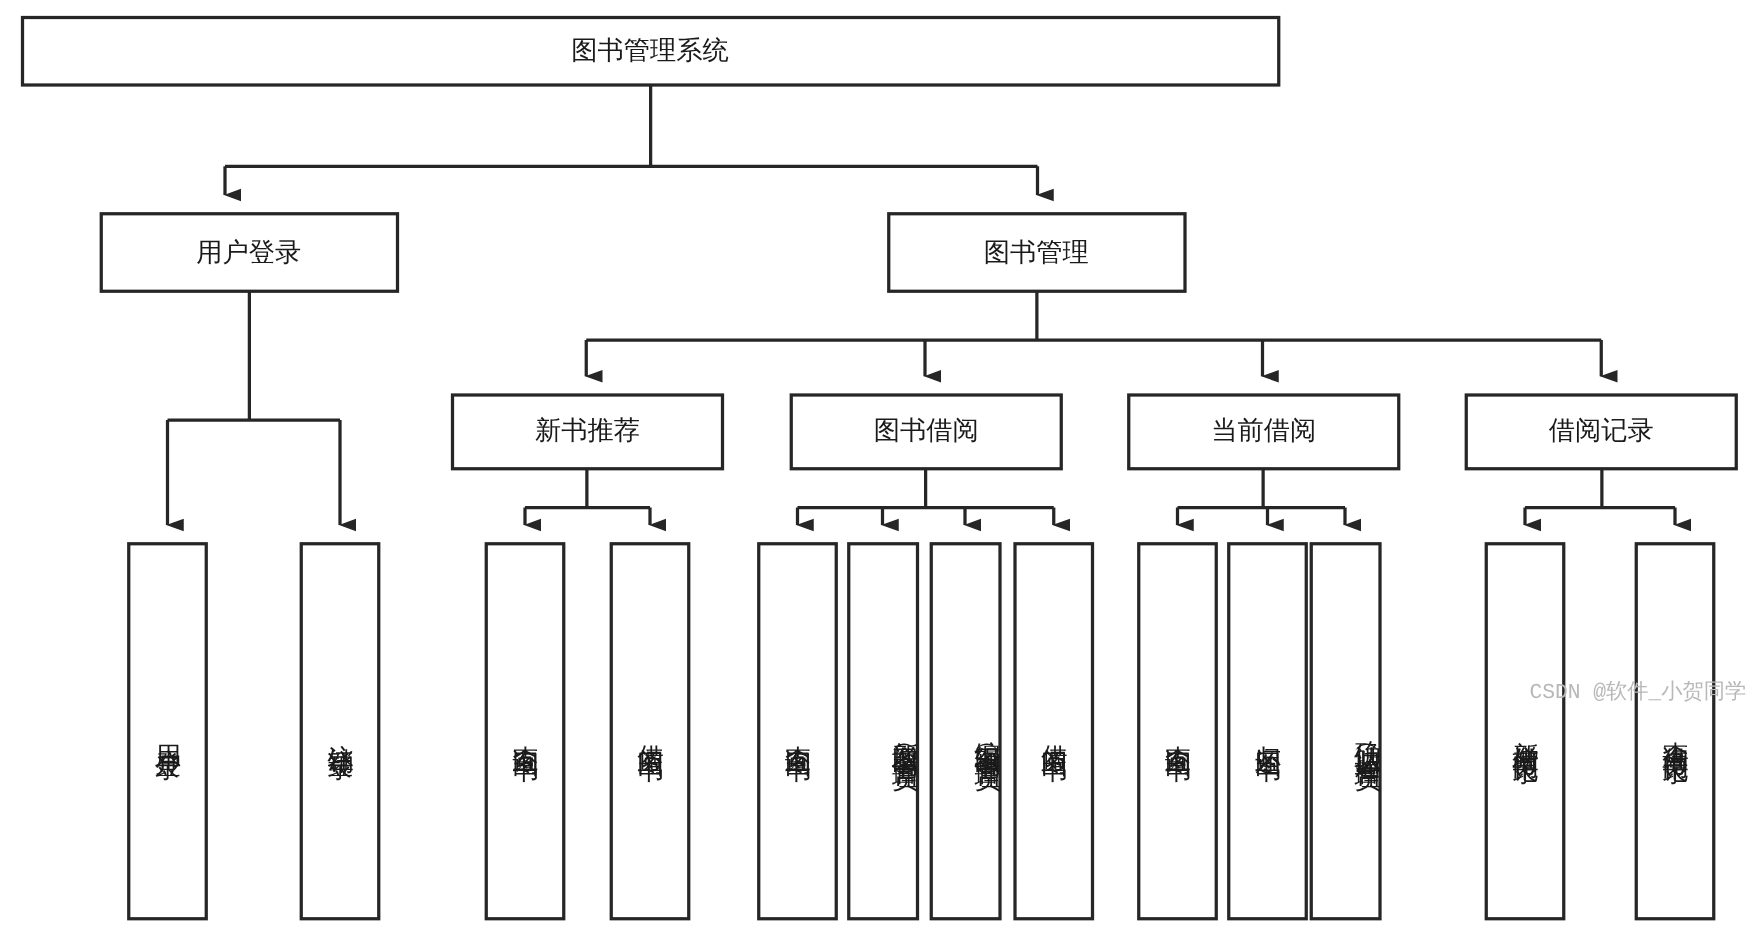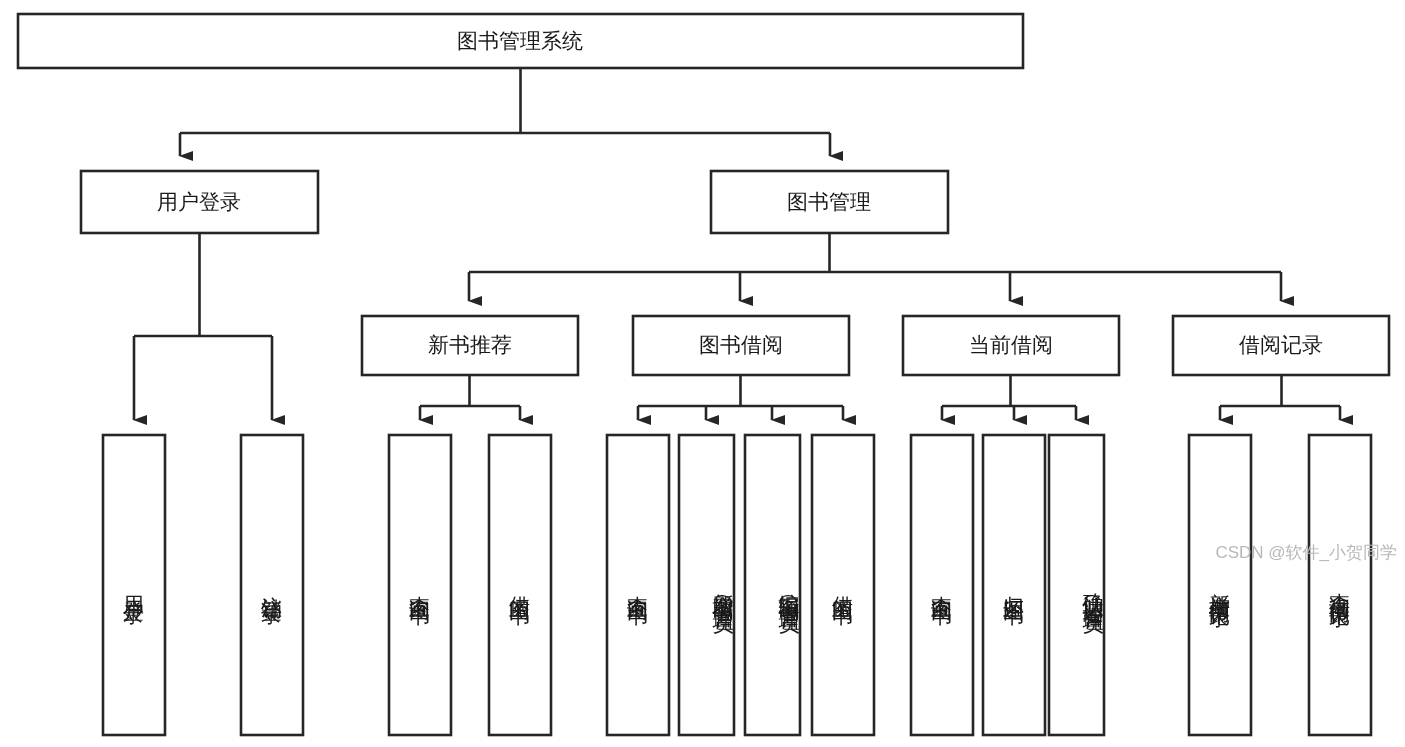--- a/index.html
+++ b/index.html
@@ -59,21 +59,21 @@
     letter-spacing: 3px;
     color: #1a1a1a;
     white-space: nowrap;
     text-align: center;
     user-select: none;
   }
   .watermark {
     position: absolute;
     right: 8px;
     bottom: 4px;
-    font-family: Liberation Sans, sans-serif;
+    font-family: Liberation Mono, monospace;
     font-size: 17px;
     color: #b8b8b8;
     white-space: nowrap;
     user-select: none;
   }
 </style>
 </head>
 <body>
 
 <div id="diagram-root">

